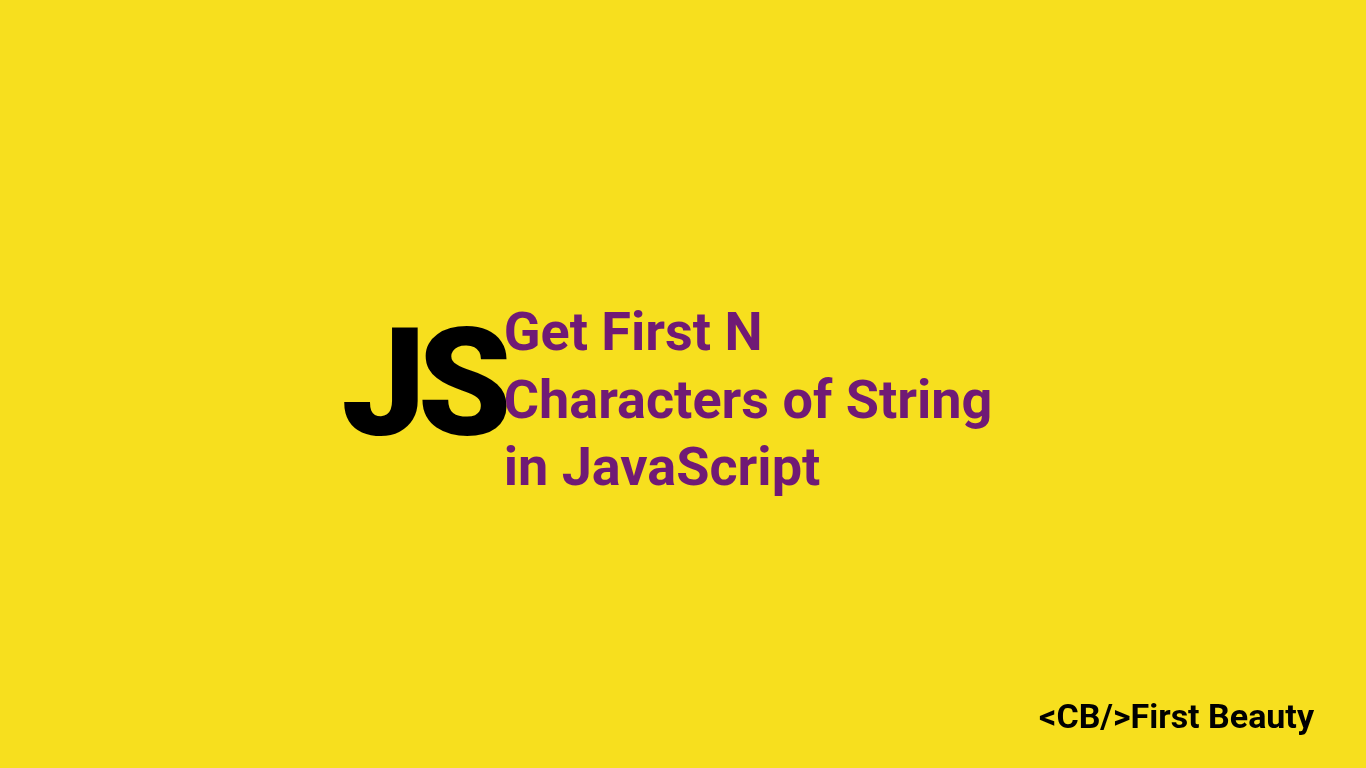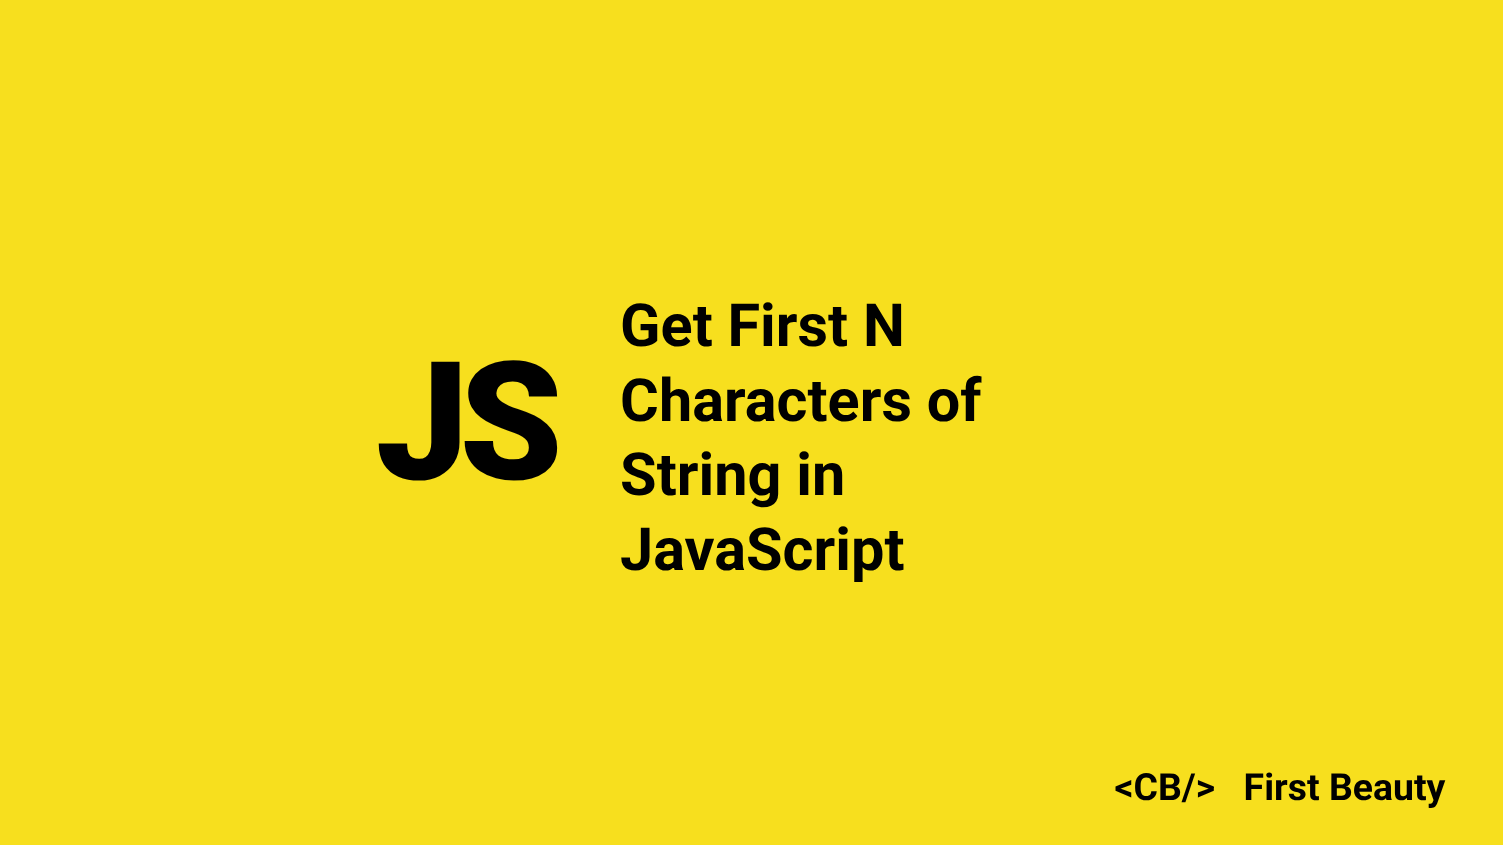--- a/index.html
+++ b/index.html
@@ -15,48 +15,47 @@
       position: relative;
       overflow: hidden;
     }
     .content-wrapper {
       display: flex;
       align-items: center;
       position: absolute;
       top: 50%;
       left: 50%;
       transform: translate(-50%, -50%);
-      gap: 60px;
     }
     .js-logo {
       font-size: 150px;
       font-weight: 900;
       color: #000;
       letter-spacing: -8px;
       line-height: 1;
       font-family: -apple-system, BlinkMacSystemFont, "Segoe UI", Roboto, Arial, sans-serif;
     }
     .title-text {
       font-size: 54px;
       font-weight: 700;
-      color: #000000;
+      color: #701a75;
       line-height: 1.25;
       max-width: 800px;
       margin-top: 30px;
     }
     .footer-brand {
       position: absolute;
       bottom: 32px;
       right: 52px;
       font-size: 34px;
       font-weight: 700;
       color: #000;
       display: flex;
       align-items: center;
-      gap: 26px;
+      gap: 0;
     }
     .brand-tag {
       font-weight: 700;
     }
     .brand-name {
       font-weight: 700;
     }
   </style>
 </head>
 <body>

